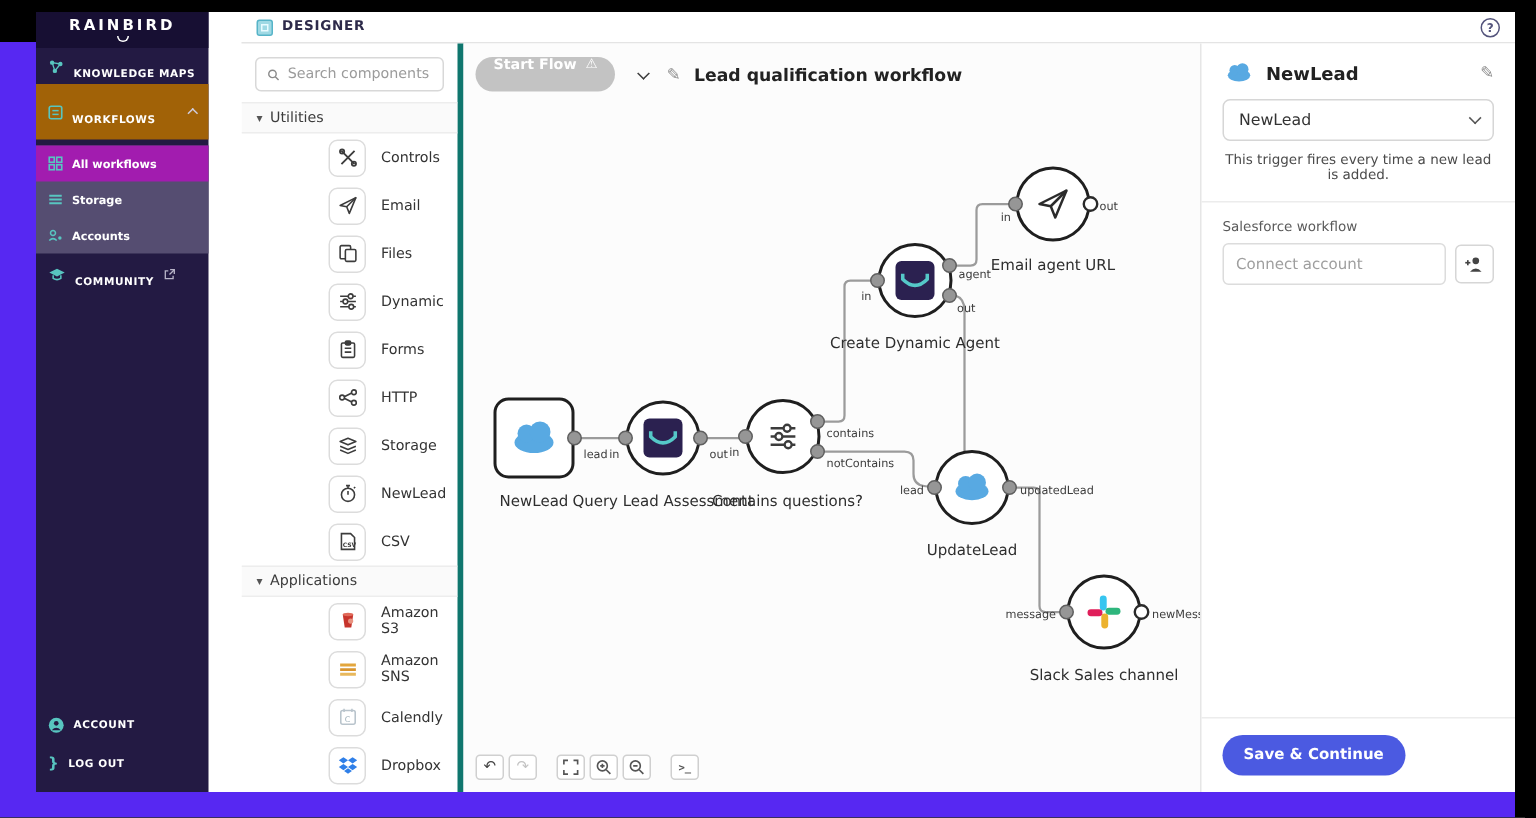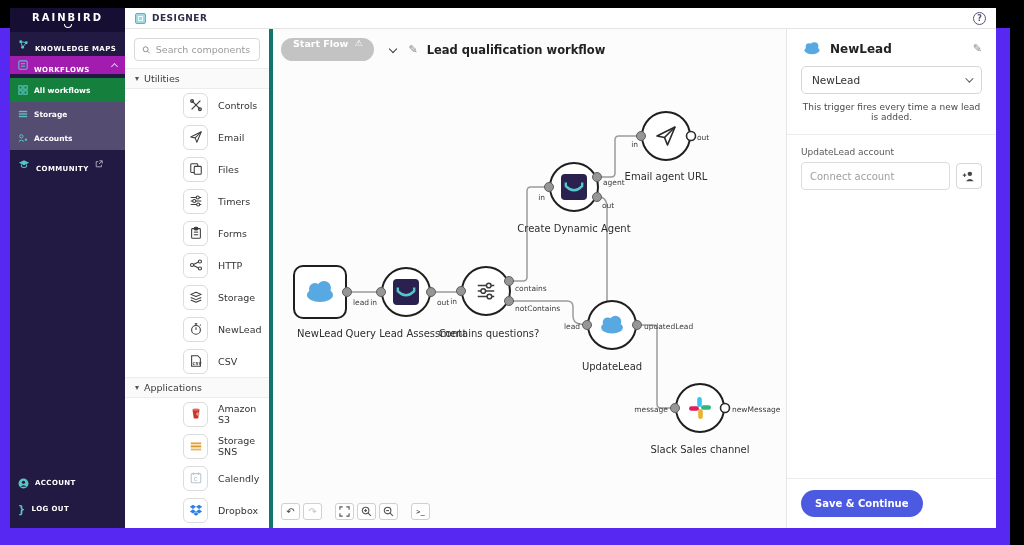--- a/index.html
+++ b/index.html
@@ -1,32 +1,32 @@
 <!DOCTYPE html>
 <html><head>
 <meta charset="utf-8">
 <style>
   * { margin:0; padding:0; box-sizing:border-box; }
   html,body { width:1024px; height:545px; background:#000; font-family:"DejaVu Sans", sans-serif; overflow:hidden; }
   .frame { position:relative; width:1024px; height:545px; background:#000; }
   .purple-bg { position:absolute; left:0; top:28px; width:1010px; height:517px; background:#5728f2; }
-  .app { position:absolute; left:10px; top:8px; width:986px; height:520px; background:#fff; display:flex; overflow:hidden; }
+  .app { position:absolute; left:24px; top:8px; width:986px; height:520px; background:#fff; display:flex; overflow:hidden;gap:22px; }
 
   
   .sidebar { width:115px; background:#231a43; color:#fff; display:flex; flex-direction:column; flex-shrink:0; }
   .logo-strip { height:24px; background:#170f33; display:flex; flex-direction:column; align-items:center; justify-content:center; }
   .logo-text { font-size:10px; font-weight:bold; letter-spacing:2px; color:#fff; line-height:10px; }
   .logo-smile { width:8px; height:4px; border:1.4px solid #fff; border-top:none; border-radius:0 0 8px 8px; margin-top:1px; }
   .nav-item { display:flex; align-items:center; gap:6px; padding:0 8px; height:24px; font-size:7px; font-weight:bold; letter-spacing:.4px; cursor:pointer; }
   .nav-item .lbl { white-space:nowrap;margin-top:10px; }
   .nav-gap { height:4px; }
-  .nav-workflows { background:#a21caf; height:18px; }
+  .nav-workflows { background:#a16207; height:37px; }
   .sub-block { background:#554d71; }
   .sub-item { display:flex; align-items:center; gap:6px; padding:0 8px; height:24px; font-size:7.5px; font-weight:bold; }
-  .sub-active { background:#15803d; }
+  .sub-active { background:#a21caf; }
   .spacer { flex:1; }
   .chev-up { width:5px; height:5px; border-left:1.5px solid #cfcde0; border-top:1.5px solid #cfcde0; transform:rotate(45deg); margin-left:auto; margin-top:2px; }
   .side-icon { flex-shrink:0; display:inline-flex; }
   .footer-item { display:flex; align-items:center; gap:6px; padding:0 8px; height:26px; font-size:7px; font-weight:bold; letter-spacing:.4px; cursor:pointer; }
   .brace { color:#58c5c0; font-size:10px; font-weight:bold; }
 
   
   .main { flex:1; display:flex; flex-direction:column; min-width:0; }
   .topbar { height:21px; border-bottom:1px solid #e4e4e4; display:flex; align-items:center; padding:0 10px; flex-shrink:0; }
   .designer-icon { width:11px; height:11px; background:#9fd9e4; border:1px solid #56b4c8; border-radius:2px; margin-right:6px; display:flex; align-items:center; justify-content:center; }
@@ -257,21 +257,21 @@
             <span class="icon-box">
               <svg width="14" height="14" viewBox="0 0 16 16" stroke="#3c3c3c" stroke-width="1.2">
                   <line x1="2" y1="4" x2="14" y2="4"></line>
                   <circle cx="10" cy="4" r="1.8" fill="#fff"></circle>
                   <line x1="2" y1="8" x2="14" y2="8"></line>
                   <circle cx="6" cy="8" r="1.8" fill="#fff"></circle>
                   <line x1="2" y1="12" x2="14" y2="12"></line>
                   <circle cx="10.5" cy="12" r="1.8" fill="#fff"></circle>
                 </svg>
             </span>
-            <span class="comp-label">Timers</span>
+            <span class="comp-label">Dynamic</span>
           </div>
           <div class="comp-item">
             <span class="icon-box">
               <svg width="14" height="14" viewBox="0 0 16 16" stroke="#3c3c3c" stroke-width="1.2" fill="none">
                   <rect x="3" y="3" width="10" height="11" rx="1"></rect>
                   <rect x="6" y="1.5" width="4" height="3" rx="1" fill="#3c3c3c"></rect>
                   <line x1="5.5" y1="7" x2="10.5" y2="7"></line>
                   <line x1="5.5" y1="10" x2="10.5" y2="10"></line>
                 </svg>
             </span>
@@ -337,21 +337,21 @@
             <span class="comp-label">Amazon S3</span>
           </div>
           <div class="comp-item">
             <span class="icon-box">
               <svg width="14" height="14" viewBox="0 0 16 16" stroke-width="2.2">
                   <line x1="2" y1="5" x2="14" y2="5" stroke="#e3a63c"></line>
                   <line x1="2" y1="8.5" x2="14" y2="8.5" stroke="#d9952e"></line>
                   <line x1="2" y1="12" x2="14" y2="12" stroke="#e8b85c"></line>
                 </svg>
             </span>
-            <span class="comp-label">Storage SNS</span>
+            <span class="comp-label">Amazon SNS</span>
           </div>
           <div class="comp-item">
             <span class="icon-box">
               <svg width="14" height="14" viewBox="0 0 16 16">
                   <rect x="2.5" y="3" width="11" height="10.5" rx="1.5" fill="none" stroke="#b9c4cc" stroke-width="1.2"></rect>
                   <line x1="5" y1="1.8" x2="5" y2="4.2" stroke="#b9c4cc" stroke-width="1.2"></line>
                   <line x1="11" y1="1.8" x2="11" y2="4.2" stroke="#b9c4cc" stroke-width="1.2"></line>
                   <text x="5.5" y="11.5" font-size="6" fill="#9fb0ba" font-family="DejaVu Sans">C</text>
                 </svg>
             </span>
@@ -544,21 +544,21 @@
               </svg>
             <span class="insp-title">NewLead</span>
             <span class="insp-pencil">✎</span>
           </div>
           <div class="select-box">
             <span>NewLead</span>
             <span class="select-chev"></span>
           </div>
           <div class="insp-desc">This trigger fires every time a new lead is added.</div>
           <div class="insp-divider"></div>
-          <div class="insp-label">UpdateLead account</div>
+          <div class="insp-label">Salesforce workflow</div>
           <div class="account-row">
             <input type="text" class="account-input" placeholder="Connect account" style="">
             <span class="add-user-btn">
               <svg width="14" height="12" viewBox="0 0 16 14">
                   <circle cx="9" cy="4.5" r="2.6" fill="#444"></circle>
                   <path d="M4.5,13 q4.5,-5 9,0 z" fill="#444"></path>
                   <line x1="2.8" y1="4" x2="2.8" y2="8" stroke="#444" stroke-width="1.3"></line>
                   <line x1="0.8" y1="6" x2="4.8" y2="6" stroke="#444" stroke-width="1.3"></line>
                 </svg>
             </span>

